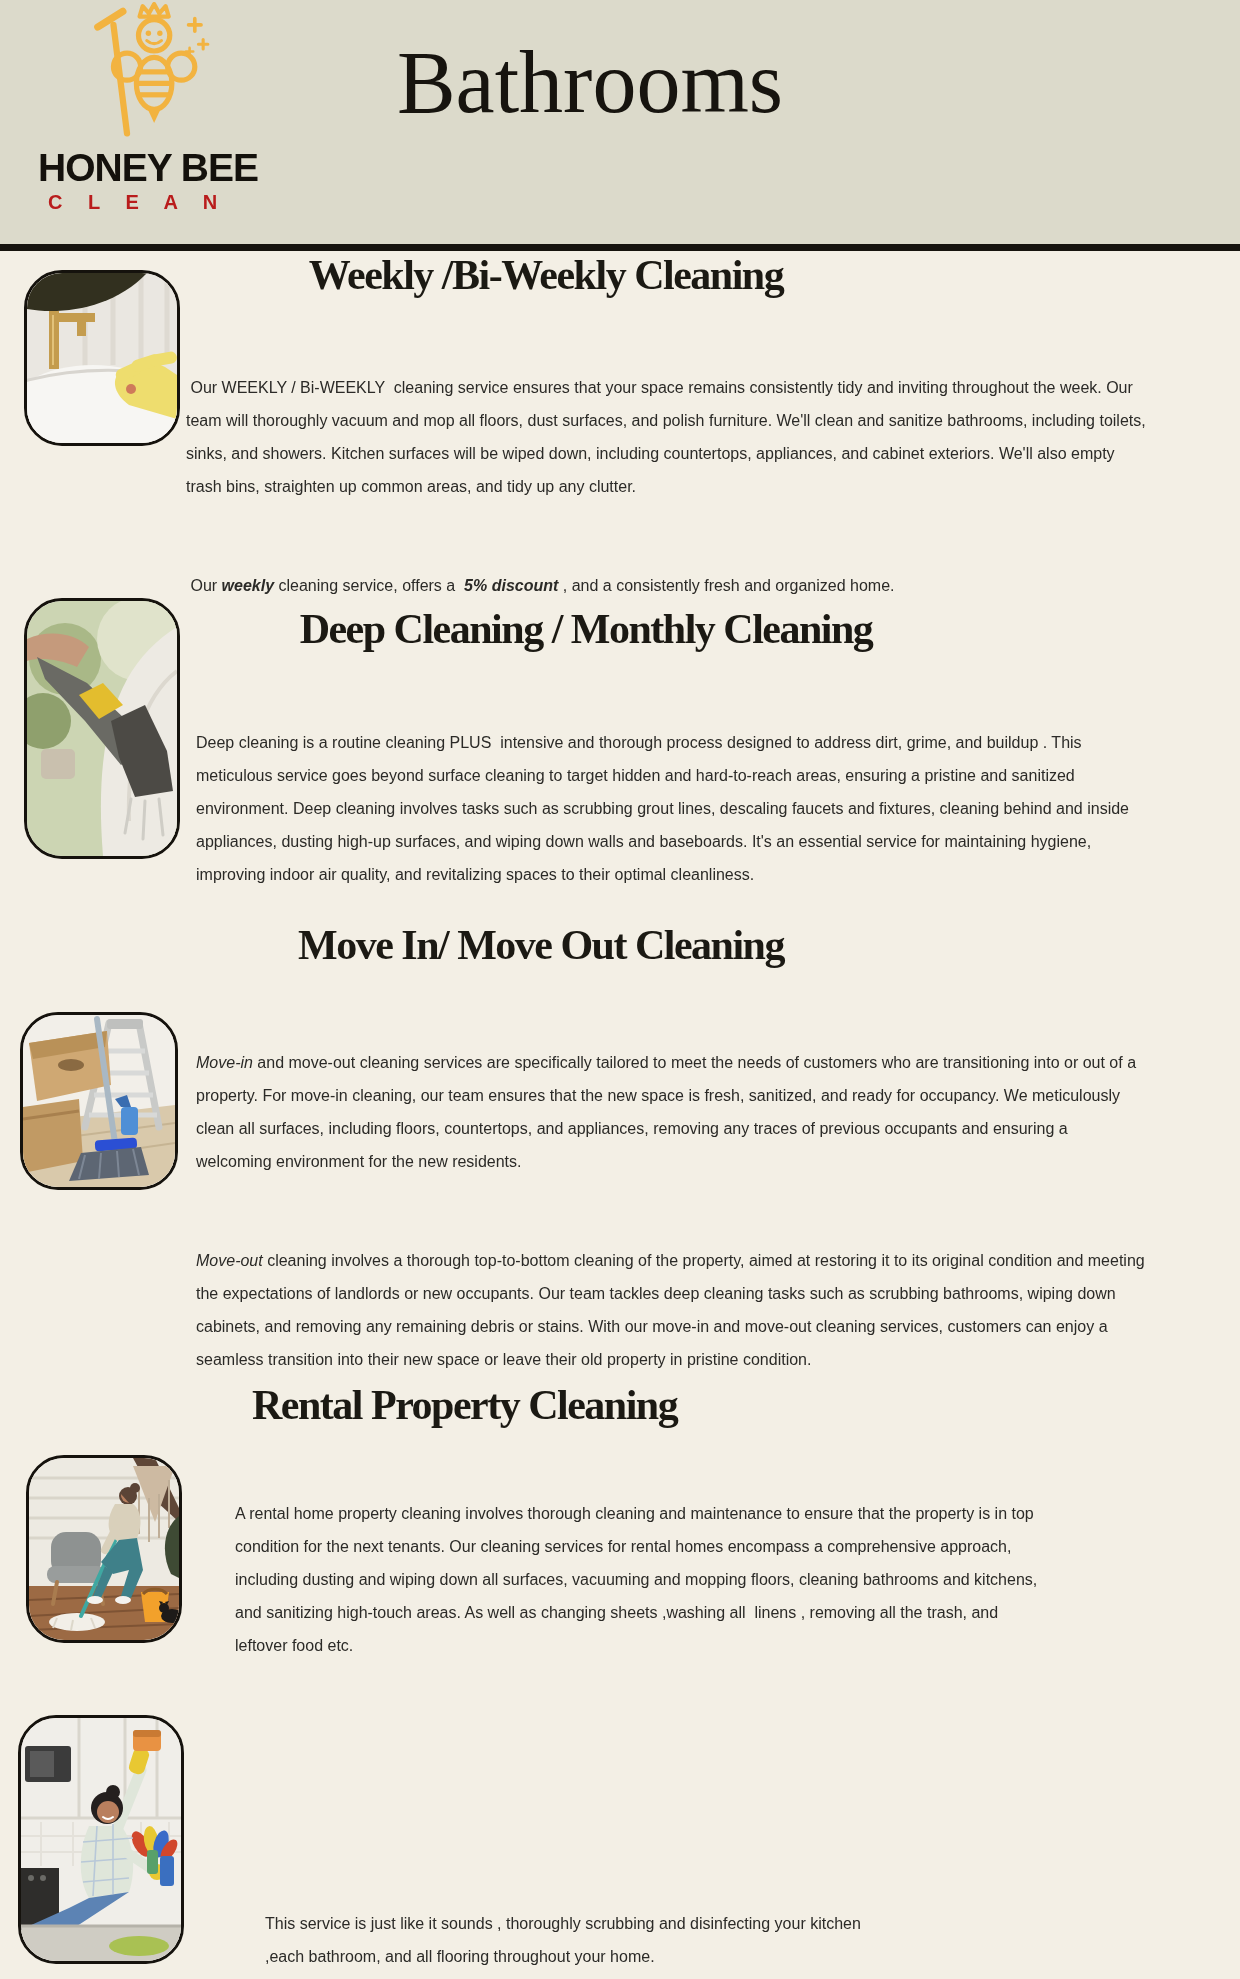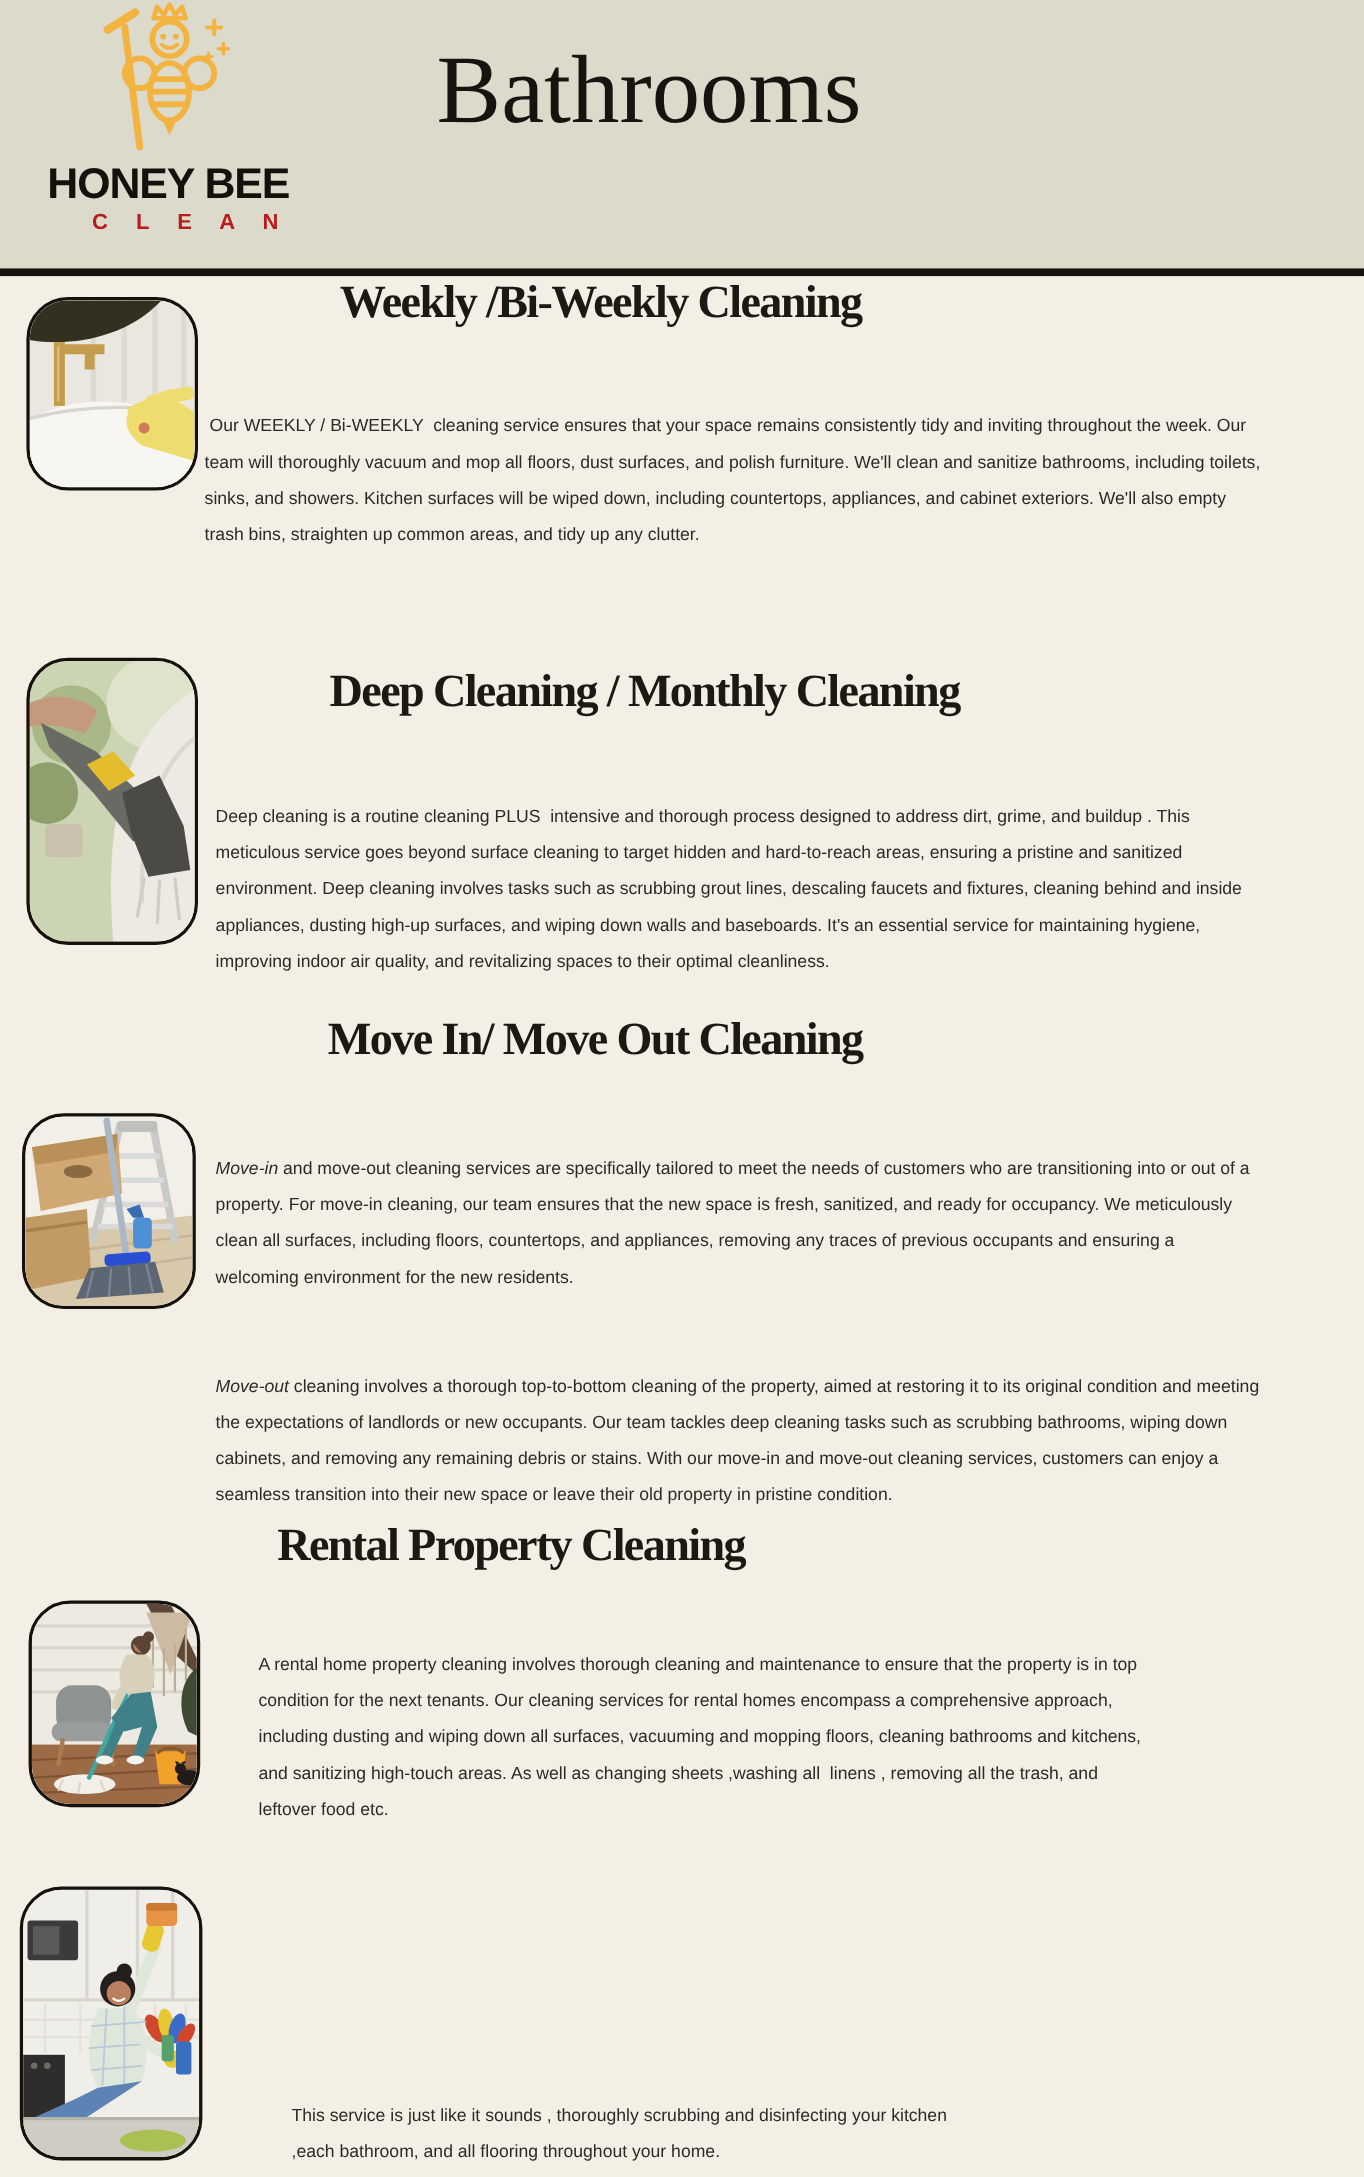--- a/index.html
+++ b/index.html
@@ -5,21 +5,21 @@
 <style>
   html,body{margin:0;padding:0;background:#f3efe5;}
   #canvas{
     position:relative;width:1240px;height:1979px;overflow:hidden;
     background:#f3efe5;color:#262522;
     font-family:"Liberation Sans", sans-serif;
   }
   
   .header-band{position:absolute;left:0;top:0;width:1240px;height:244px;background:#dcdacb;}
   .divider{position:absolute;left:0;top:244px;width:1240px;height:7px;background:#16130e;}
-  .logo{position:absolute;left:38px;top:2px;width:225px;text-align:right;}
+  .logo{position:absolute;left:38px;top:2px;width:225px;text-align:left;}
   .logo svg{display:block;margin:0 auto;}
   .brand-name{font-weight:700;font-size:39px;letter-spacing:-1px;color:#14110c;line-height:40px;}
   .brand-tagline{font-weight:700;font-size:20px;letter-spacing:10px;padding-left:10px;color:#b91c1c;line-height:24px;margin-top:2px;}
   .page-title{
     position:absolute;left:310px;top:28px;width:560px;text-align:center;
     font-family:"Liberation Serif", serif;font-weight:400;font-size:88px;line-height:110px;color:#17140f;
   }
   
   .h-serif{
     position:absolute;font-family:"Liberation Serif", serif;font-weight:700;
@@ -118,20 +118,21 @@
         <rect x="88" y="92" width="30" height="12" rx="6" transform="rotate(-24 103 98)"></rect>
         <rect x="104" y="84" width="30" height="12" rx="6" transform="rotate(-18 119 90)"></rect>
         <rect x="122" y="80" width="28" height="12" rx="6" transform="rotate(-10 136 86)"></rect>
       </g>
       <circle cx="104" cy="116" r="5" fill="#cf7a5a"></circle>
     </svg>
   </div>
   <div class="h-serif centered s1-head">Weekly /Bi-Weekly Cleaning</div>
   <div class="body-text s1-text">
     <p><span> Our WEEKLY / Bi-WEEKLY  cleaning service ensures that your space remains consistently tidy and inviting throughout the week. Our team will thoroughly vacuum and mop all floors, dust surfaces, and polish furniture. We'll clean and sanitize bathrooms, including toilets, sinks, and showers. Kitchen surfaces will be wiped down, including countertops, appliances, and cabinet exteriors. We'll also empty trash bins, straighten up common areas, and tidy up any clutter.</span></p>
+    <p><span> Our </span><span class="run-bi">weekly</span><span> cleaning service, offers a  </span><span class="run-bi">5% discount</span><span> , and a consistently fresh and organized home.</span></p>
   </div>
 
   <div class="h-serif centered s2-head">Deep Cleaning / Monthly Cleaning</div>
   <div class="photo s2-photo">
     <svg viewBox="0 0 150 255" preserveAspectRatio="none">
       <rect width="150" height="255" fill="#ccd5b3"></rect>
       <circle cx="38" cy="58" r="36" fill="#a9b887"></circle>
       <circle cx="112" cy="38" r="42" fill="#e0e3cb"></circle>
       <circle cx="16" cy="120" r="28" fill="#8fa06d"></circle>
       <rect x="14" y="148" width="34" height="30" rx="5" fill="#c9c0ae"></rect>

